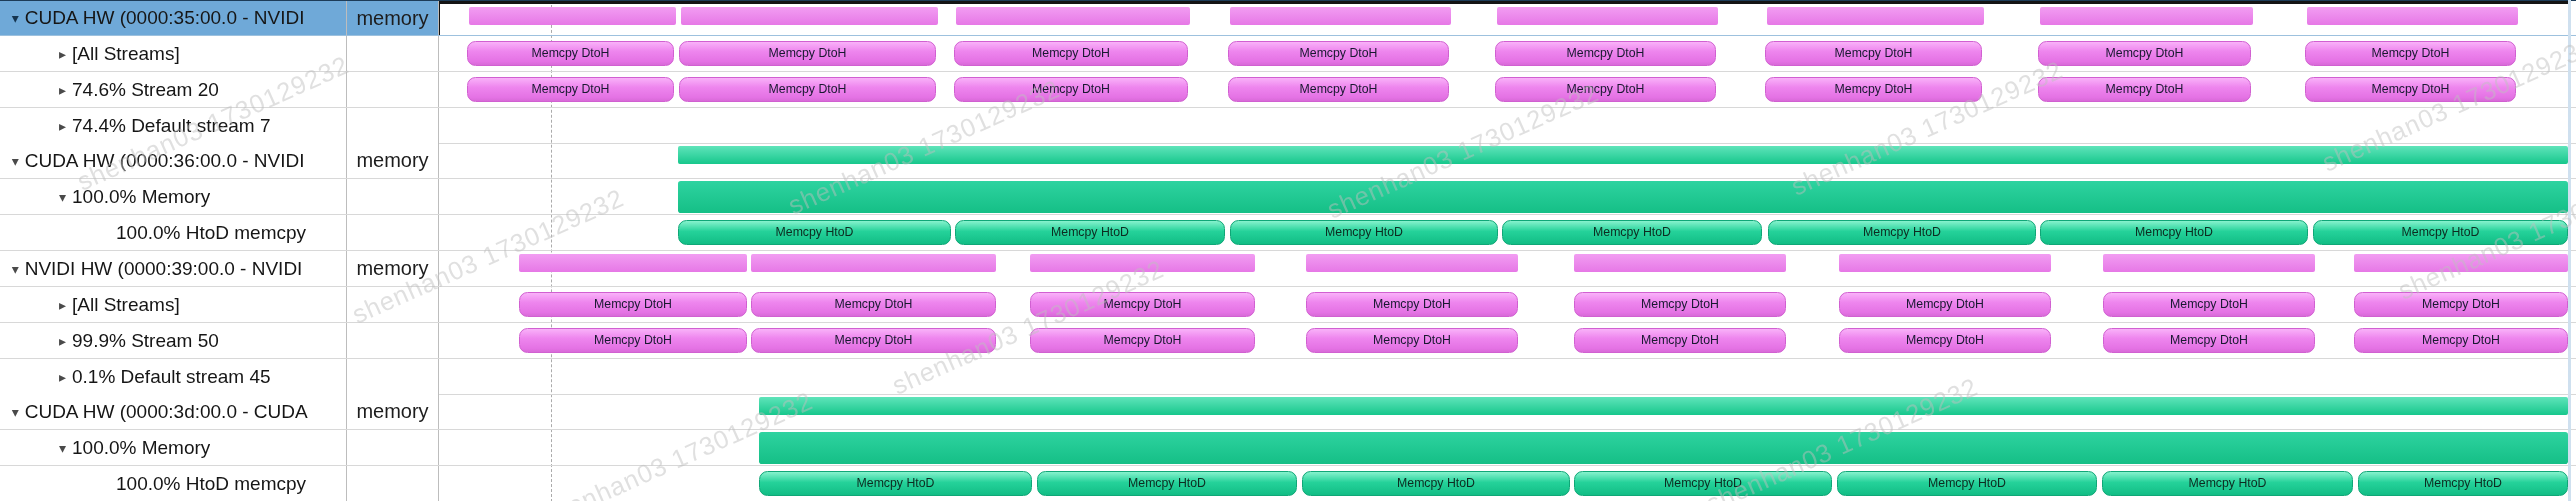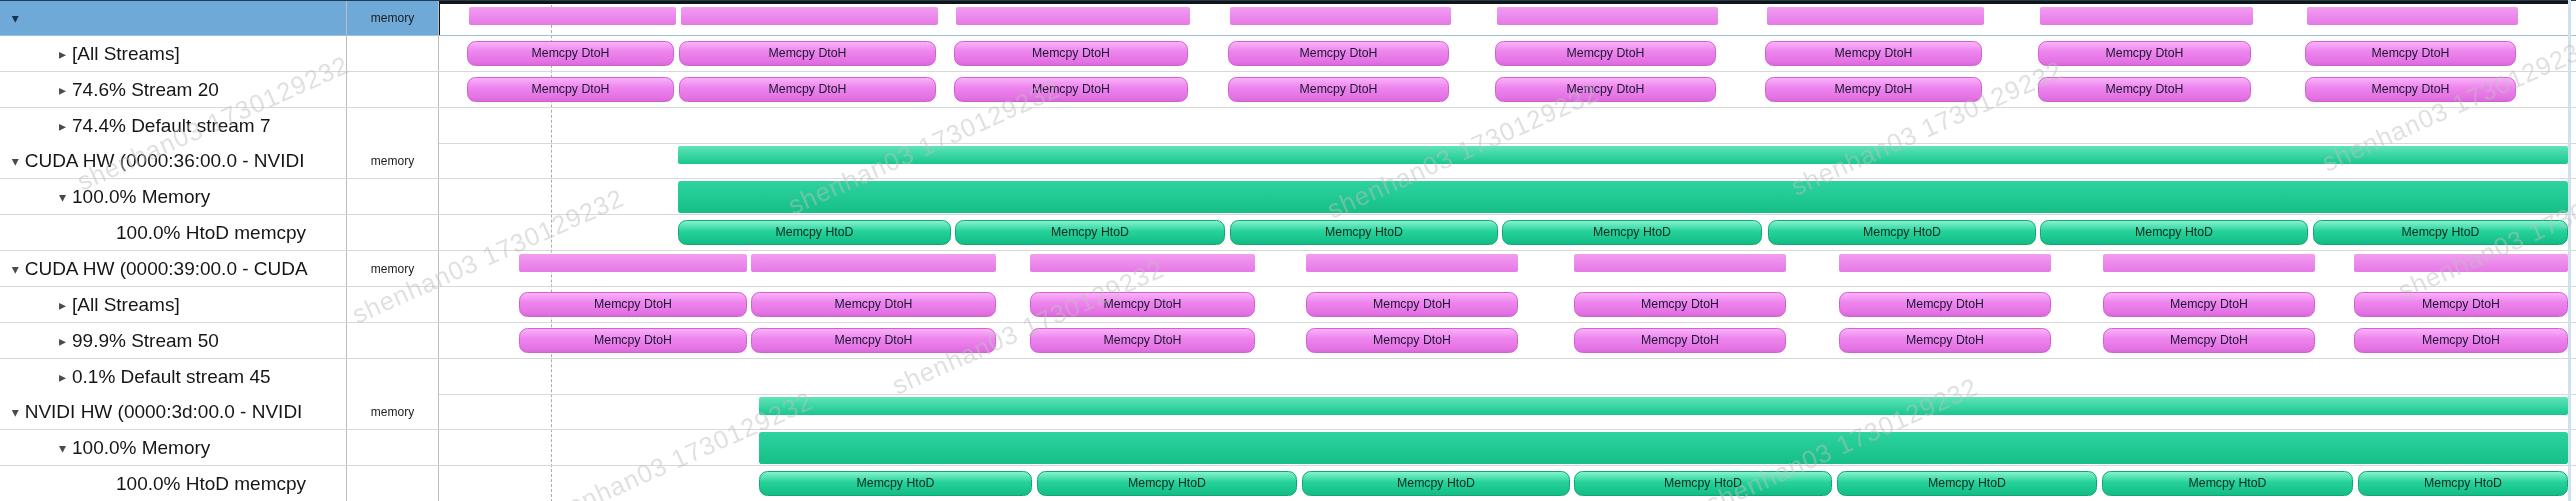--- a/index.html
+++ b/index.html
@@ -22,21 +22,21 @@
   .sidebar-cell{
     position:absolute;left:0;top:0;bottom:0;width:347px;box-sizing:border-box;
     background:#ffffff;border-right:0.9px solid #bdbdbd;
     display:flex;align-items:center;overflow:hidden;white-space:nowrap;
     font-size:19px;color:#161616;cursor:default;
   }
   .memory-cell{
     position:absolute;left:347px;top:0;bottom:0;width:92px;box-sizing:border-box;
     background:#ffffff;border-right:0.9px solid #bdbdbd;
     display:flex;align-items:center;justify-content:center;
-    font-size:12px;color:#1d1d1d;overflow:hidden;
+    font-size:20px;color:#1d1d1d;overflow:hidden;
   }
   .row.selected .sidebar-cell,.row.selected .memory-cell{background:#6fa9d8;}
 
   .timeline-cell{position:absolute;left:438px;right:7.6px;top:0;bottom:0;overflow:hidden;box-sizing:border-box;}
   .row.selected .timeline-cell{border-top:3.8px solid #141414;border-left:2.8px solid #141414;}
 
   .arrow{display:inline-block;width:19px;flex:0 0 auto;text-align:center;font-size:14px;color:#4a4a4a;}
   .arrow.lvl0{margin-left:5.7px;}
   .arrow.lvl1{margin-left:53px;}
   .row.selected .arrow{color:#15344f;}
@@ -81,20 +81,21 @@
           <div class="bar strip pink" style="left: 241px; width: 257px;"></div>
           <div class="bar strip pink" style="left: 516px; width: 234px;"></div>
           <div class="bar strip pink" style="left: 790px; width: 221px;"></div>
           <div class="bar strip pink" style="left: 1057px; width: 221px;"></div>
           <div class="bar strip pink" style="left: 1327px; width: 217px;"></div>
           <div class="bar strip pink" style="left: 1600px; width: 213px;"></div>
           <div class="bar strip pink" style="left: 1867px; width: 211px;"></div>
         </div>
         <div class="sidebar-cell">
           <span class="arrow lvl0">▾</span>
+          <span class="lbl">CUDA HW (0000:35:00.0 - NVIDI</span>
         </div>
         <div class="memory-cell">memory</div>
       </div>
       <div class="row" style="top: 36px; height: 36px;">
         <div class="timeline-cell">
           <div class="bar labeled pink" style="left: 29px; width: 207px;">
             <span>Memcpy DtoH</span>
           </div>
           <div class="bar labeled pink" style="left: 241px; width: 257px;">
             <span>Memcpy DtoH</span>
@@ -220,21 +221,21 @@
           <div class="bar strip pink" style="left: 313px; width: 245px;"></div>
           <div class="bar strip pink" style="left: 592px; width: 225px;"></div>
           <div class="bar strip pink" style="left: 868px; width: 212px;"></div>
           <div class="bar strip pink" style="left: 1136px; width: 212px;"></div>
           <div class="bar strip pink" style="left: 1401px; width: 212px;"></div>
           <div class="bar strip pink" style="left: 1665px; width: 212px;"></div>
           <div class="bar strip pink" style="left: 1916px; width: 214px;"></div>
         </div>
         <div class="sidebar-cell">
           <span class="arrow lvl0">▾</span>
-          <span class="lbl">CUDA HW (0000:39:00.0 - CUDA</span>
+          <span class="lbl">NVIDI HW (0000:39:00.0 - NVIDI</span>
         </div>
         <div class="memory-cell">memory</div>
       </div>
       <div class="row" style="top: 287px; height: 36px;">
         <div class="timeline-cell">
           <div class="bar labeled pink" style="left: 81px; width: 228px;">
             <span>Memcpy DtoH</span>
           </div>
           <div class="bar labeled pink" style="left: 313px; width: 245px;">
             <span>Memcpy DtoH</span>
@@ -304,21 +305,21 @@
           <span class="lbl">0.1% Default stream 45</span>
         </div>
         <div class="memory-cell"></div>
       </div>
       <div class="row" style="top: 394px; height: 36px;">
         <div class="timeline-cell">
           <div class="bar strip green" style="left: 321px; width: 1809px;"></div>
         </div>
         <div class="sidebar-cell">
           <span class="arrow lvl0">▾</span>
-          <span class="lbl">NVIDI HW (0000:3d:00.0 - NVIDI</span>
+          <span class="lbl">CUDA HW (0000:3d:00.0 - CUDA</span>
         </div>
         <div class="memory-cell">memory</div>
       </div>
       <div class="row" style="top: 430px; height: 36px;">
         <div class="timeline-cell">
           <div class="bar tall green" style="left: 321px; width: 1809px;"></div>
         </div>
         <div class="sidebar-cell">
           <span class="arrow lvl1">▾</span>
           <span class="lbl">100.0% Memory</span>

